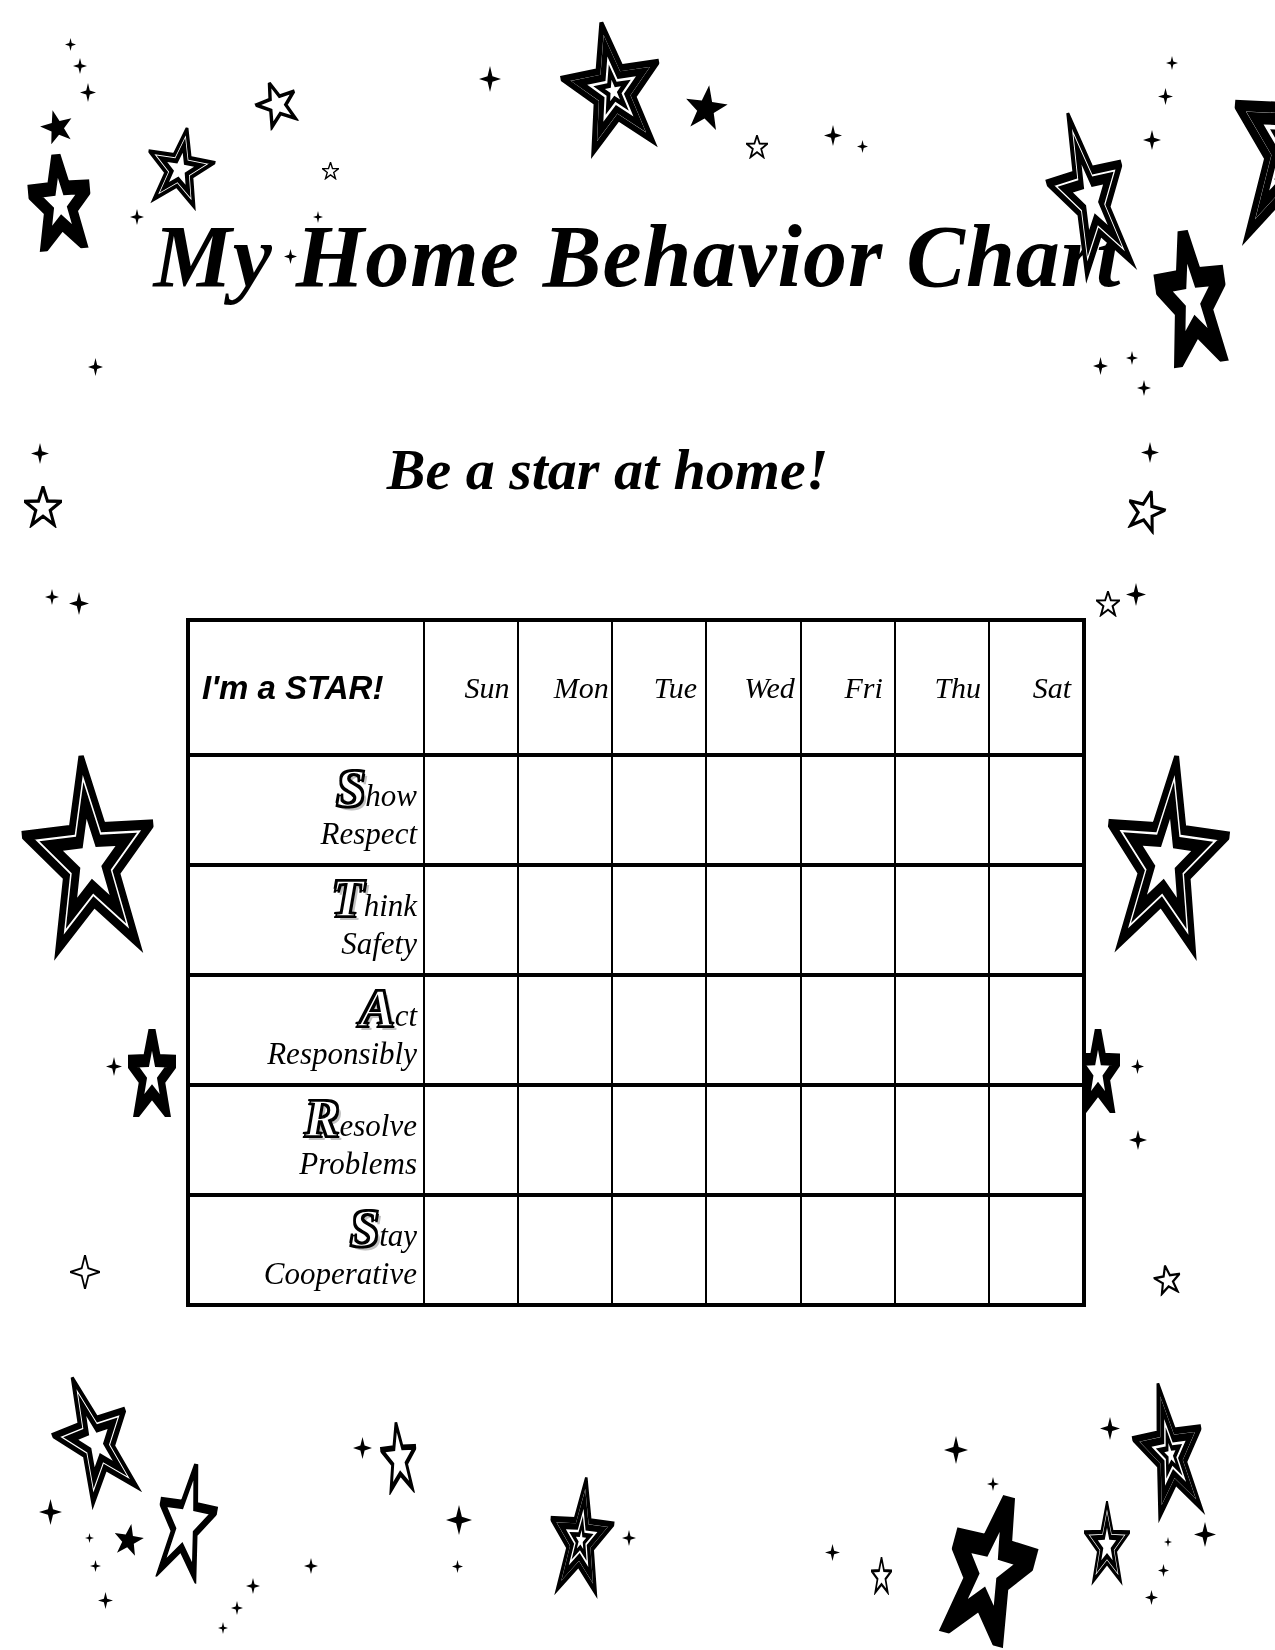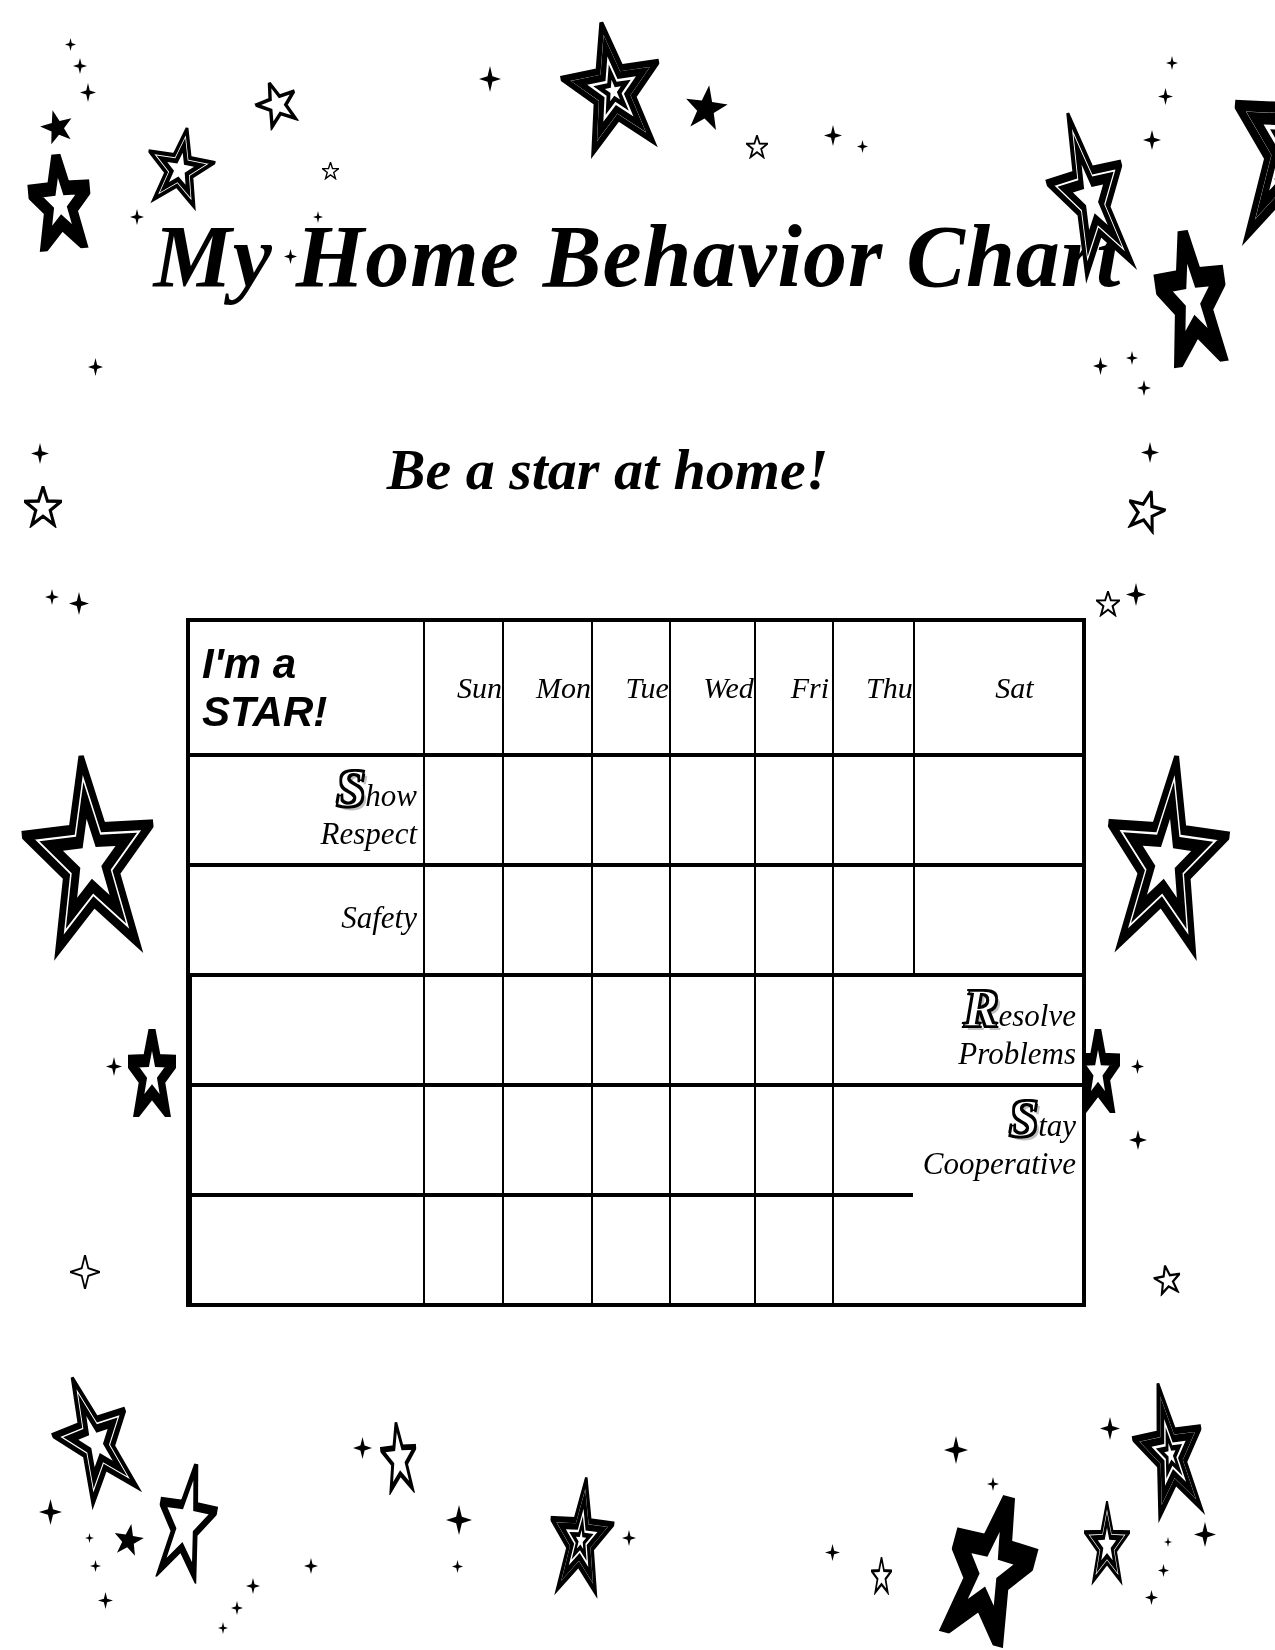--- a/index.html
+++ b/index.html
@@ -14,21 +14,21 @@
             font-size:58px;font-weight:bold;font-style:italic;}
   
   .chart{position:absolute;left:186px;top:618px;width:900px;height:689px;box-sizing:border-box;
          border:4px solid #000;display:grid;background:#fff;z-index:2;
          grid-template-columns:233px repeat(7,1fr);grid-template-rows:131px repeat(5,110px);}
   .cell{box-sizing:border-box;background:#fff;}
   .bl{border-left:2px solid #000;}
   .bt{border-top:4px solid #000;align-items:flex-end;}
   .corner{display:flex;align-items:center;padding-left:12px;
           font-family:"Liberation Sans",sans-serif;font-weight:bold;font-style:italic;
-          font-size:42px;letter-spacing:0px;}
+          font-size:33px;letter-spacing:0px;}
   .dayhead{display:flex;align-items:center;justify-content:center;
            font-style:italic;font-size:30px;padding-left:32px;}
   .rowlabel{display:flex;flex-direction:column;justify-content:space-evenly;
             padding:4px 6px 8px 10px;font-style:italic;font-size:31px;line-height:1.05;}
   .l1{white-space:nowrap;}
   .initial{font-weight:bold;font-size:52px;line-height:0.9;color:#fff;
            -webkit-text-stroke:1.5px #000;
            text-shadow:-2px -2px 0 #000,2px -2px 0 #000,-2px 2px 0 #000,2px 2px 0 #000,4px 4px 0 #c0c0c0;}
   
   .star-field{position:absolute;left:0;top:0;width:1275px;height:1650px;z-index:1;}
@@ -464,29 +464,34 @@
         <div>Respect</div>
       </div>
       <div class="cell blank bl bt"></div>
       <div class="cell blank bl bt"></div>
       <div class="cell blank bl bt"></div>
       <div class="cell blank bl bt"></div>
       <div class="cell blank bl bt"></div>
       <div class="cell blank bl bt"></div>
       <div class="cell blank bl bt"></div>
       <div class="cell rowlabel bt">
+        <div class="l1"><span class="initial">T</span><span>hink</span></div>
         <div>Safety</div>
       </div>
       <div class="cell blank bl bt"></div>
       <div class="cell blank bl bt"></div>
       <div class="cell blank bl bt"></div>
       <div class="cell blank bl bt"></div>
       <div class="cell blank bl bt"></div>
       <div class="cell blank bl bt"></div>
       <div class="cell blank bl bt"></div>
+      <div class="cell rowlabel bt">
+        <div class="l1"><span class="initial">A</span><span>ct</span></div>
+        <div>Responsibly</div>
+      </div>
       <div class="cell blank bl bt"></div>
       <div class="cell blank bl bt"></div>
       <div class="cell blank bl bt"></div>
       <div class="cell blank bl bt"></div>
       <div class="cell blank bl bt"></div>
       <div class="cell blank bl bt"></div>
       <div class="cell blank bl bt"></div>
       <div class="cell rowlabel bt">
         <div class="l1"><span class="initial">R</span><span>esolve</span></div>
         <div>Problems</div>

